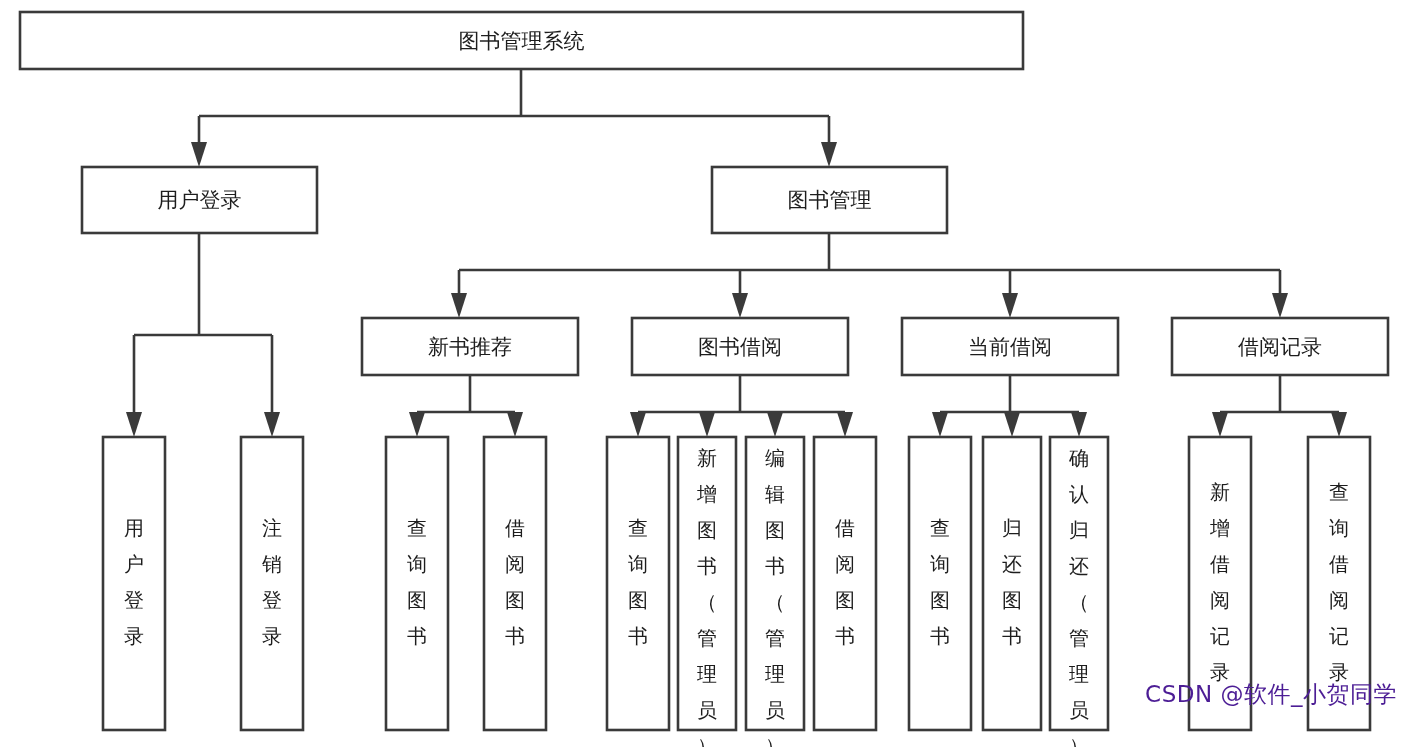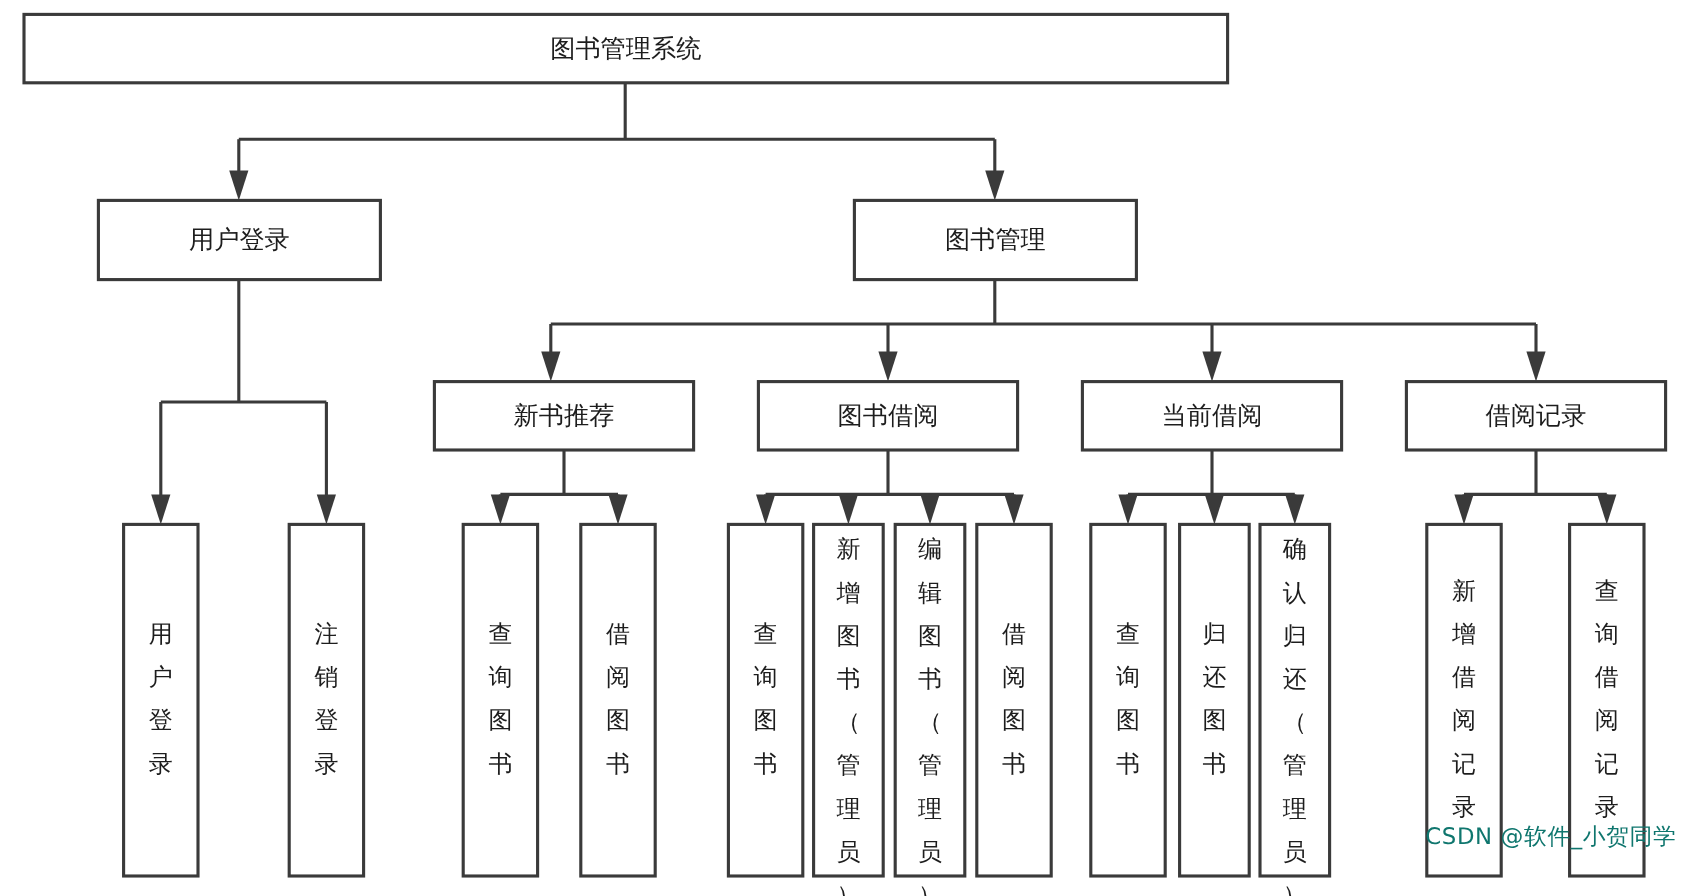--- a/index.html
+++ b/index.html
@@ -55,22 +55,22 @@
     font-size: 20px;
     fill: #1d1d1d;
     text-anchor: middle;
     dominant-baseline: middle;
   }
   .watermark {
     position: absolute;
     right: 8px;
     bottom: 6px;
     font-family: "DejaVu Sans", "Liberation Sans", sans-serif;
-    font-size: 19px;
-    color: #0f766e;
+    font-size: 23px;
+    color: #4c1d95;
     letter-spacing: 0.5px;
     white-space: nowrap;
     user-select: none;
   }
 </style>
 </head>
 <body>
 
 <div id="diagram-root">
 

